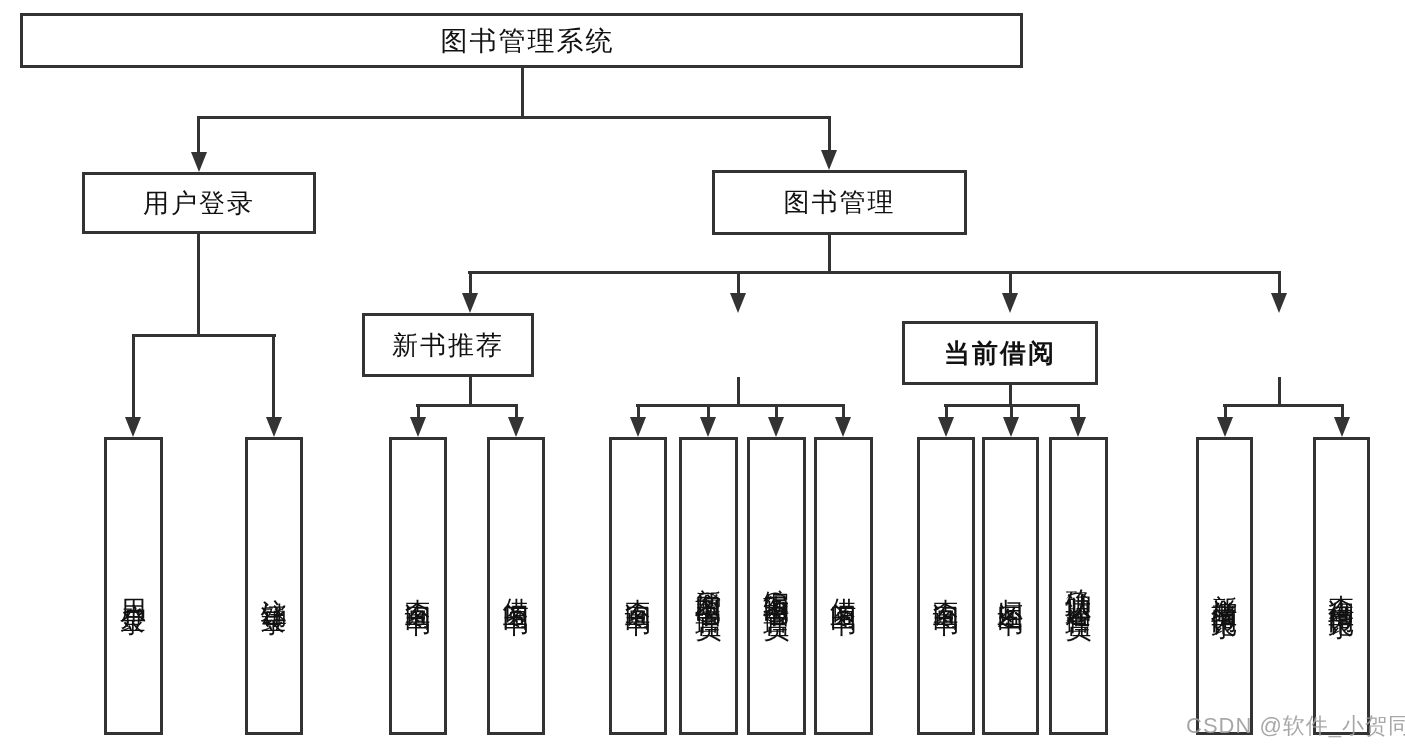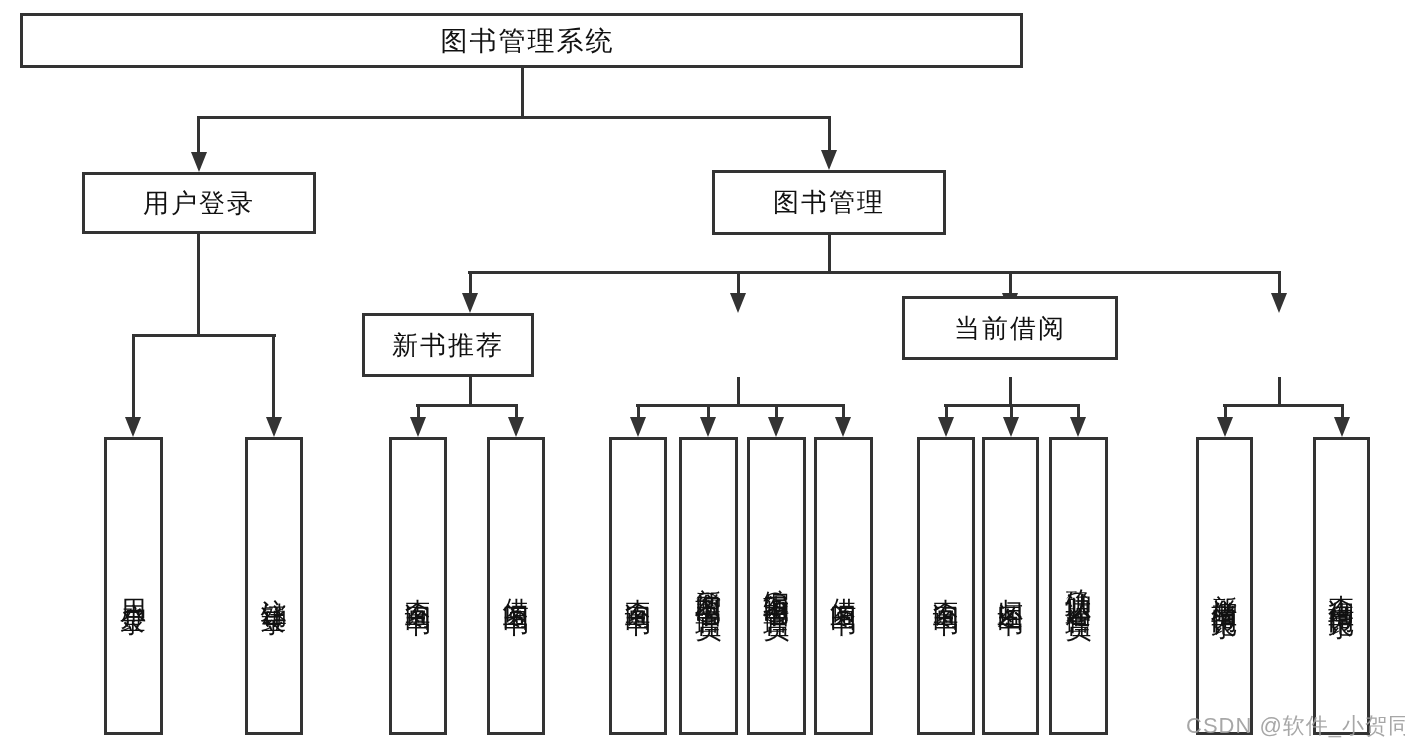--- a/index.html
+++ b/index.html
@@ -113,24 +113,24 @@
   <div class="vl" style="left:1278px;top:377px;height:29px;"></div>
   <div class="hl" style="left:1223px;top:404px;width:121px;"></div>
   <div class="vl" style="left:1224px;top:404px;height:13px;"></div>
   <div class="ar" style="left:1217px;top:417px;"></div>
   <div class="vl" style="left:1341px;top:404px;height:13px;"></div>
   <div class="ar" style="left:1334px;top:417px;"></div>
 
   <div class="b title" style="left:20px;top:13px;width:1003px;height:55px;">图书管理系统</div>
 
   <div class="b" style="left:82px;top:172px;width:234px;height:62px;">用户登录</div>
-  <div class="b" style="left:712px;top:170px;width:234px;height:65px;">图书管理</div>
+  <div class="b" style="left:712px;top:170px;width:255px;height:65px;">图书管理</div>
 
   <div class="b" style="left:362px;top:313px;width:172px;height:64px;">新书推荐</div>
-  <div class="b" style="left:902px;top:296px;width:216px;height:64px;">当前借阅</div>
+  <div class="b" style="left:902px;top:321px;width:196px;height:64px;font-weight:bold;">当前借阅</div>
 
   <div class="b vb" style="left:104px;top:437px;width:59px;height:298px;">用户登录</div>
   <div class="b vb" style="left:245px;top:437px;width:58px;height:298px;">注销登录</div>
 
   <div class="b vb" style="left:389px;top:437px;width:58px;height:298px;">查询图书</div>
   <div class="b vb" style="left:487px;top:437px;width:58px;height:298px;">借阅图书</div>
 
   <div class="b vb" style="left:609px;top:437px;width:58px;height:298px;">查询图书</div>
   <div class="b vb" style="left:679px;top:437px;width:59px;height:298px;">新增图书（管理员）</div>
   <div class="b vb" style="left:747px;top:437px;width:59px;height:298px;">编辑图书（管理员）</div>

